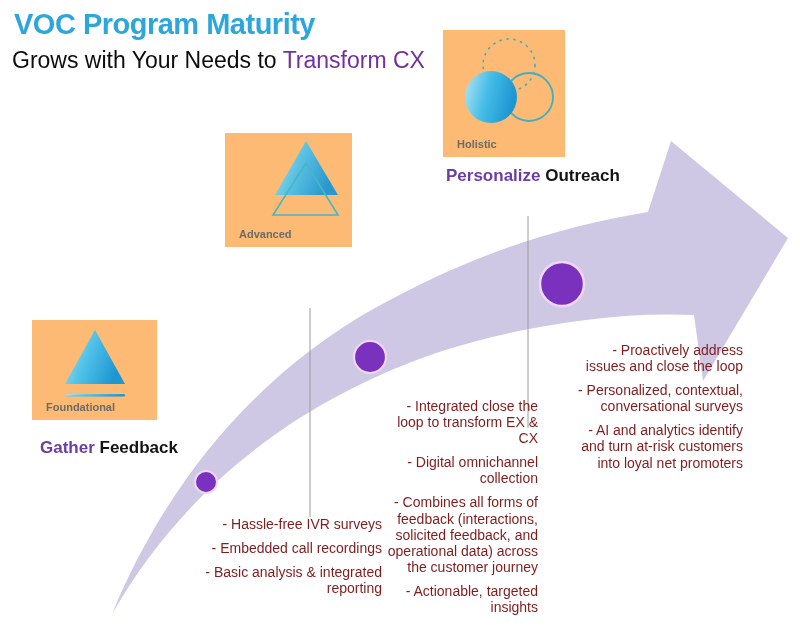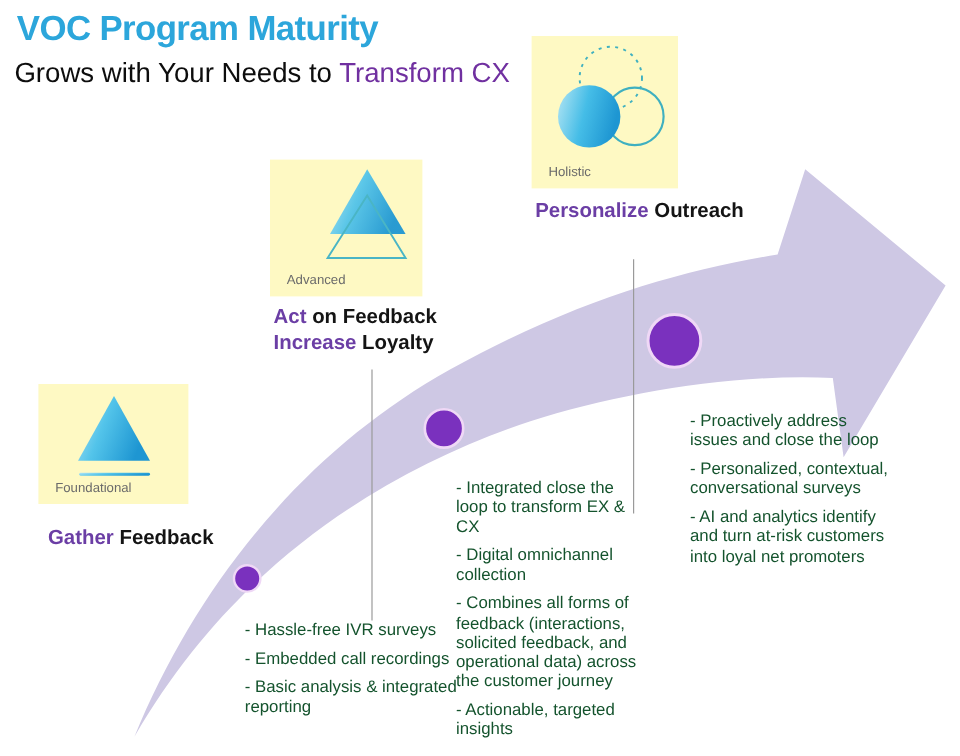--- a/index.html
+++ b/index.html
@@ -11,34 +11,34 @@
   .layer{position:absolute;left:0;top:0;width:800px;height:630px;}
   .header{position:absolute;left:14px;top:8px;z-index:2;}
   .title{
     margin:0;font-size:29px;font-weight:bold;color:#2ca6db;letter-spacing:-0.5px;
   }
   .subtitle{
     margin:6px 0 0 -2px;font-size:23px;font-weight:normal;color:#0d0d0d;
   }
   .subtitle .accent{color:#7030a0;}
   .stage-card{
-    position:absolute;background:#fef9c3;z-index:2;
+    position:absolute;background:#fdba74;z-index:2;font-weight:bold;
   }
   .stage-card svg{position:absolute;left:0;top:0;}
   .stage-label{
     position:absolute;left:14px;bottom:7px;font-size:11px;color:#6b6b6b;z-index:3;
   }
   .stage-heading{
     position:absolute;z-index:2;font-size:17px;font-weight:bold;color:#141414;
     line-height:22px;white-space:nowrap;
   }
   .stage-heading .accent{color:#6b3ea5;}
   .bullets{
     position:absolute;z-index:2;margin:0;padding:0;list-style:none;
-    font-size:14px;color:#14532d;line-height:1.15;
+    font-size:14px;color:#7f1d1d;line-height:1.15;text-align:right;
   }
   .bullets li{margin:0 0 8px 0;}
   .card-foundational{left:32px;top:320px;width:125px;height:100px;}
   .card-advanced{left:225px;top:133px;width:127px;height:114px;}
   .card-holistic{left:443px;top:30px;width:122px;height:127px;}
   .heading-foundational{left:40px;top:437px;}
   .heading-advanced{left:228px;top:253px;}
   .heading-holistic{left:446px;top:165px;}
   .list-foundational{left:204px;top:516px;width:178px;}
   .list-advanced{left:380px;top:398px;width:158px;}
@@ -114,24 +114,20 @@
       <circle cx="66" cy="35" r="26" fill="none" stroke="#3fb0c0" stroke-width="1.6" stroke-dasharray="2.5 4.5"></circle>
       <circle cx="48" cy="67" r="26" fill="url(#g3)"></circle>
     </svg>
     <span class="stage-label">Holistic</span>
   </div>
 
   <div class="stage-heading heading-foundational">
     <div><span class="accent">Gather</span><span> Feedback</span></div>
   </div>
 
-  <div class="stage-heading heading-advanced">
-    <div><span class="accent">Act</span><span> on Feedback</span></div>
-    <div><span class="accent">Increase</span><span> Loyalty</span></div>
-  </div>
 
   <div class="stage-heading heading-holistic">
     <div><span class="accent">Personalize</span><span> Outreach</span></div>
   </div>
 
   <ul class="bullets list-foundational">
     <li>- Hassle-free IVR surveys</li>
     <li>- Embedded call recordings</li>
     <li>- Basic analysis &amp; integrated reporting</li>
   </ul>

